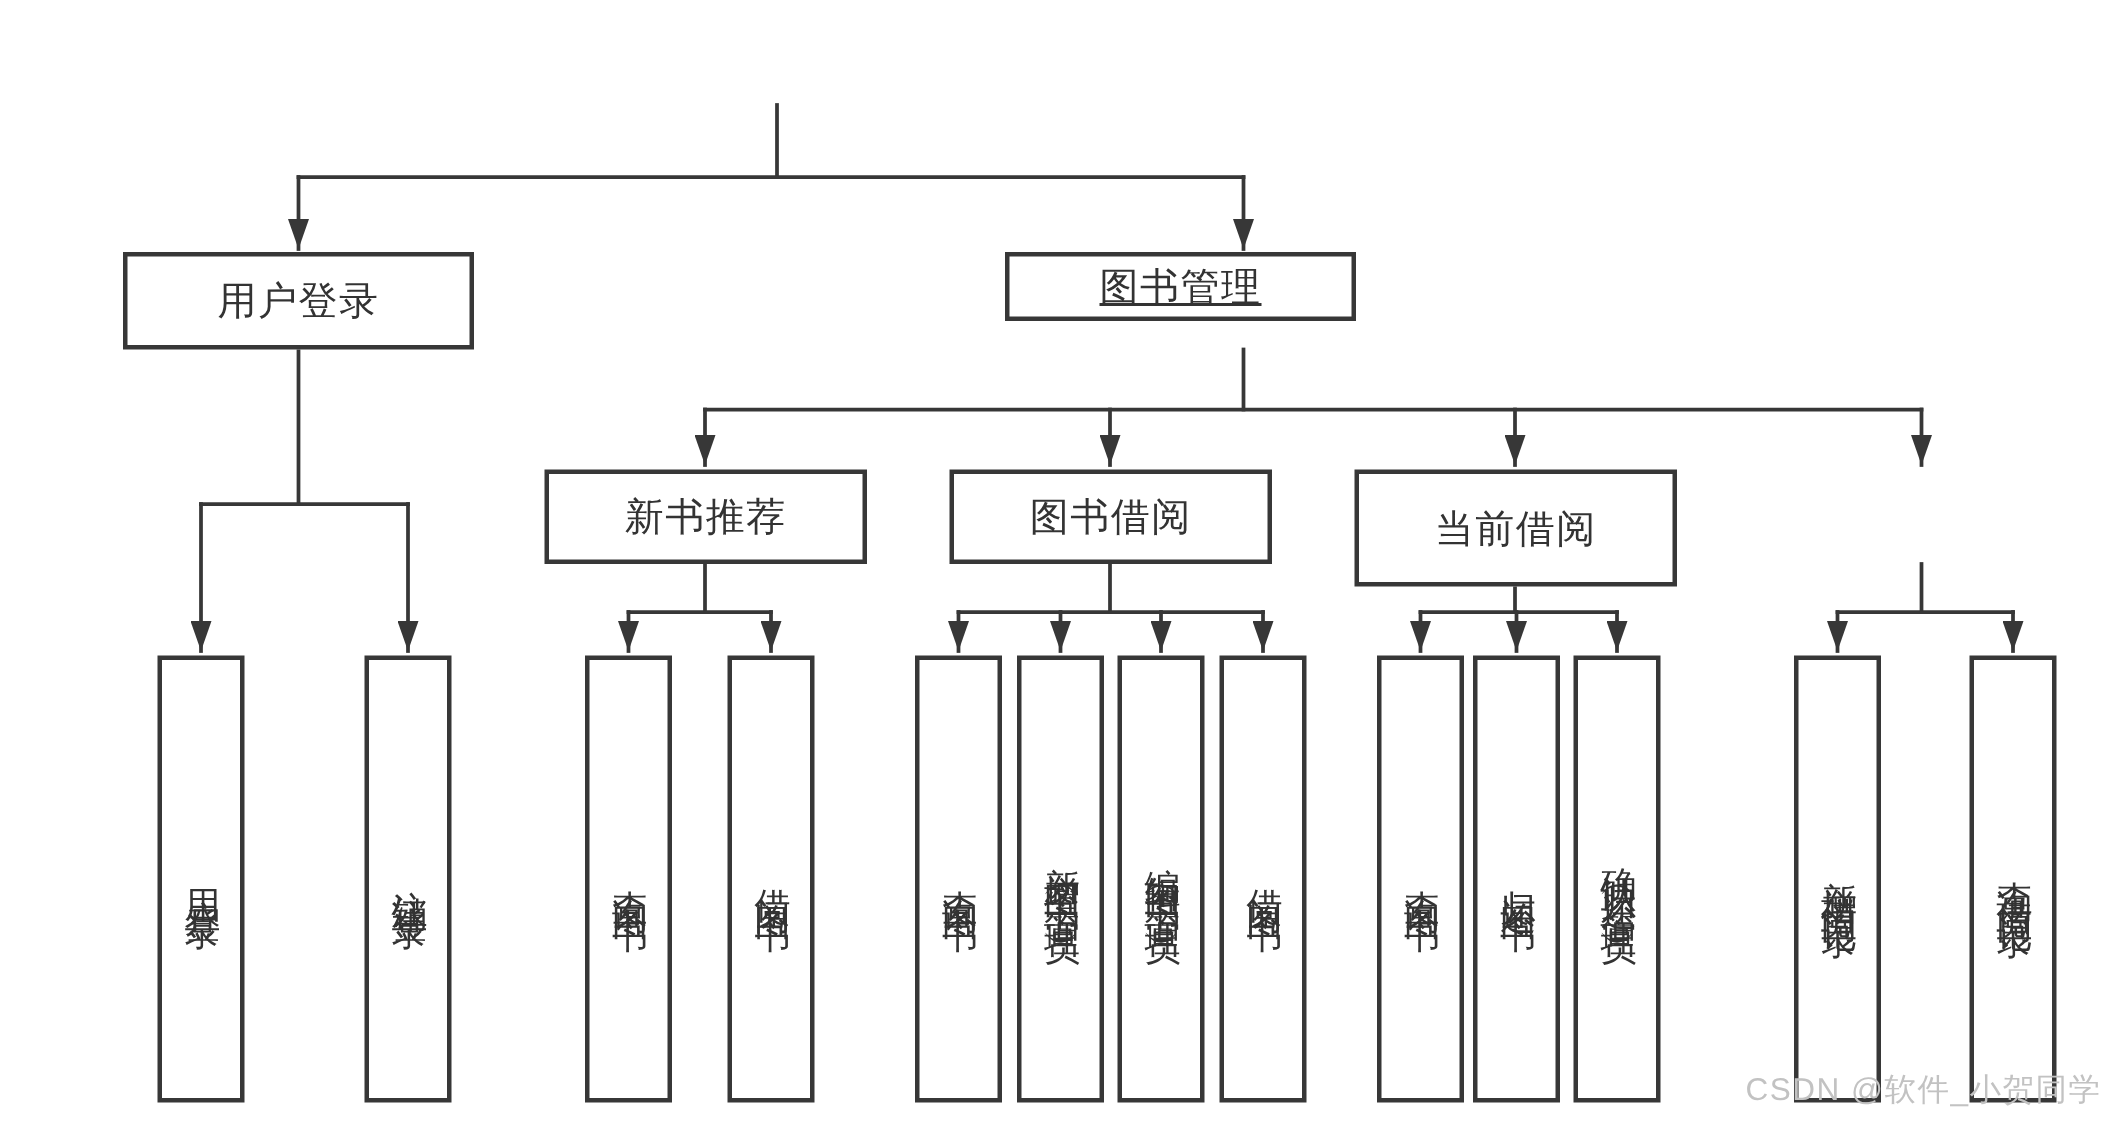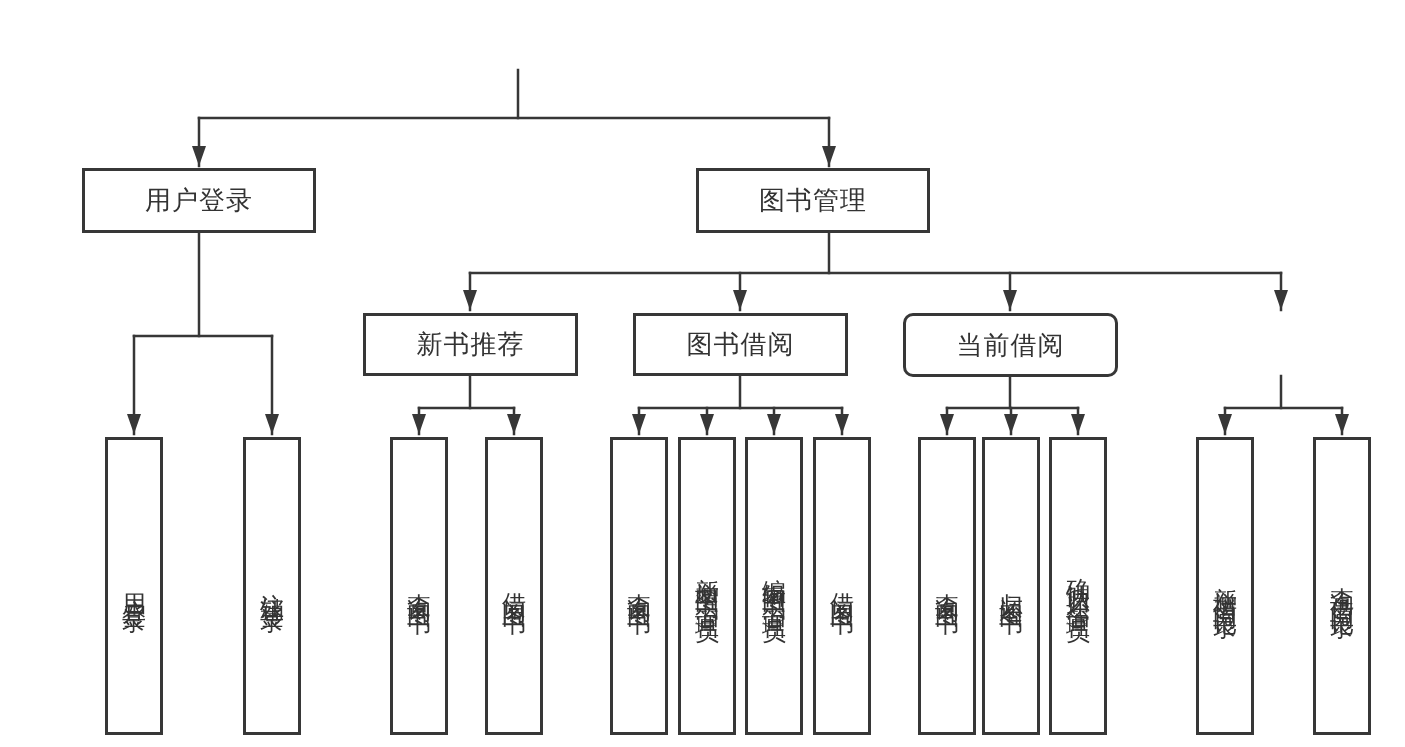--- a/index.html
+++ b/index.html
@@ -14,24 +14,24 @@
   }
   svg.connectors{position:absolute;left:0;top:0;width:1405px;height:747px;color:var(--line);}
   .box{
     position:absolute; box-sizing:border-box;
     border:3px solid var(--line); background:#fff;
     display:flex; align-items:center; justify-content:center;
     font-size:26px; letter-spacing:1px; white-space:nowrap;
   }
   .root-box{left:14px;top:14px;width:1008px;height:56px;}
   .b-user{left:82px;top:168px;width:234px;height:65px;}
-  .b-book{left:696px;top:168px;width:234px;height:65px;}
+  .b-book{left:670px;top:168px;width:234px;height:46px;text-decoration:underline;}
   .g-new{left:363px;top:313px;width:215px;height:63px;}
   .g-borrow{left:633px;top:313px;width:215px;height:63px;}
-  .g-current{left:903px;top:313px;width:215px;height:64px;border-radius:10px;}
+  .g-current{left:903px;top:313px;width:215px;height:78px;}
   .g-record{left:1173px;top:313px;width:215px;height:63px;}
   .leaf{
     position:absolute; top:437px; width:58px; height:298px;
     box-sizing:border-box; border:3px solid var(--line); background:#fff;
     display:flex; align-items:center; justify-content:center;
   }
   .leaf span{
     writing-mode:vertical-rl; font-size:24px; letter-spacing:6px;
     line-height:1; white-space:nowrap;
   }
@@ -141,14 +141,15 @@
     <span>确认归还（管理员）</span>
   </div>
 
   <div class="leaf" style="left:1196px">
     <span>新增借阅记录</span>
   </div>
   <div class="leaf" style="left:1313px">
     <span>查询借阅记录</span>
   </div>
 
+  <div class="watermark">CSDN @软件_小贺同学</div>
 
 </div>
 
 </body></html>

